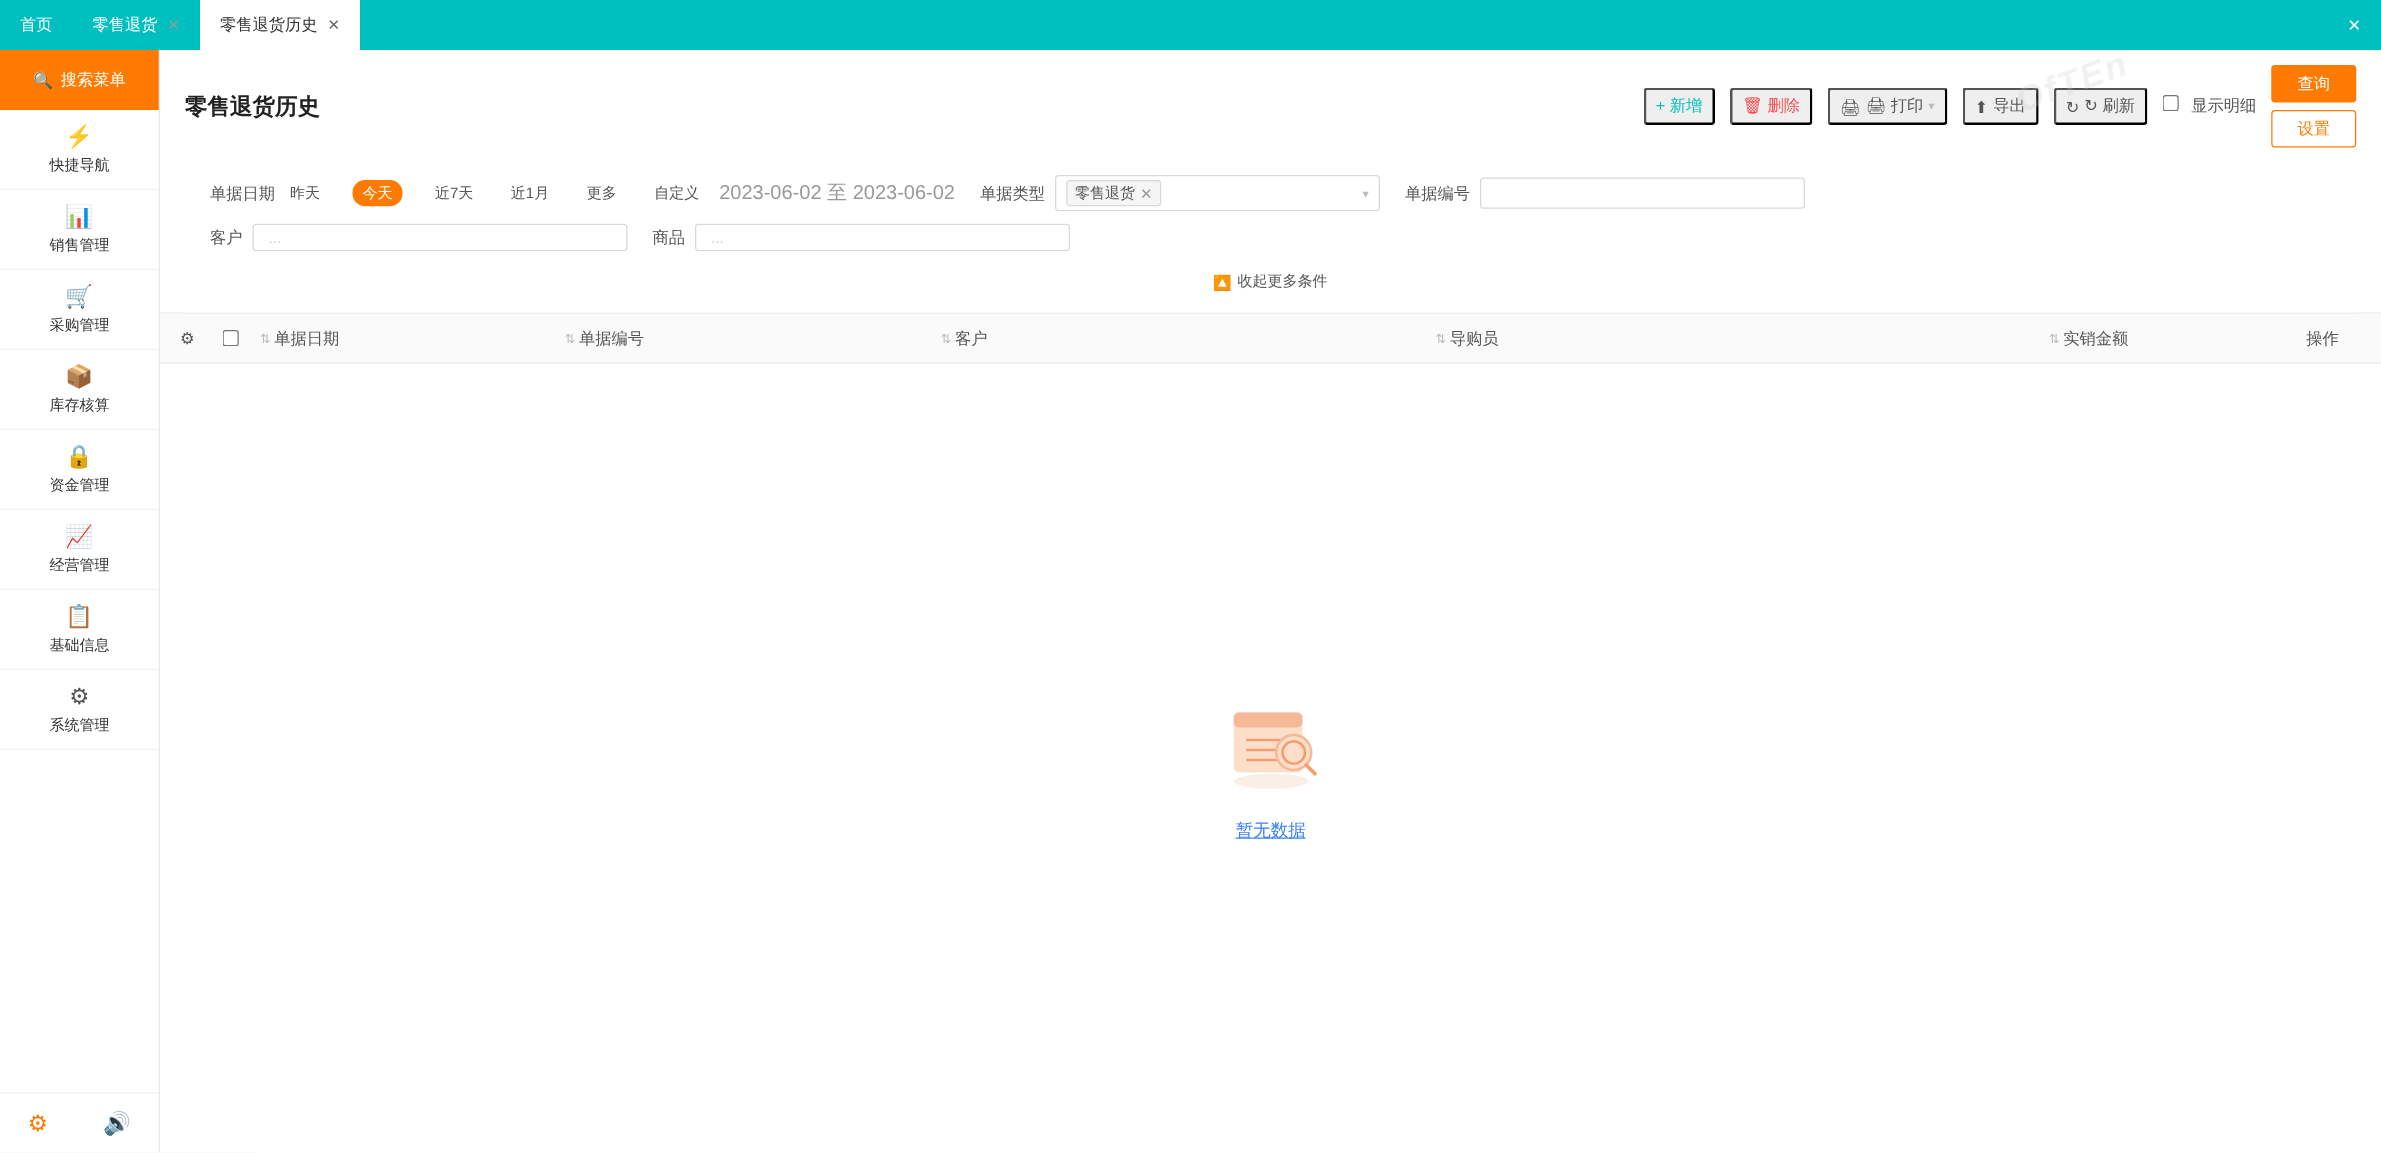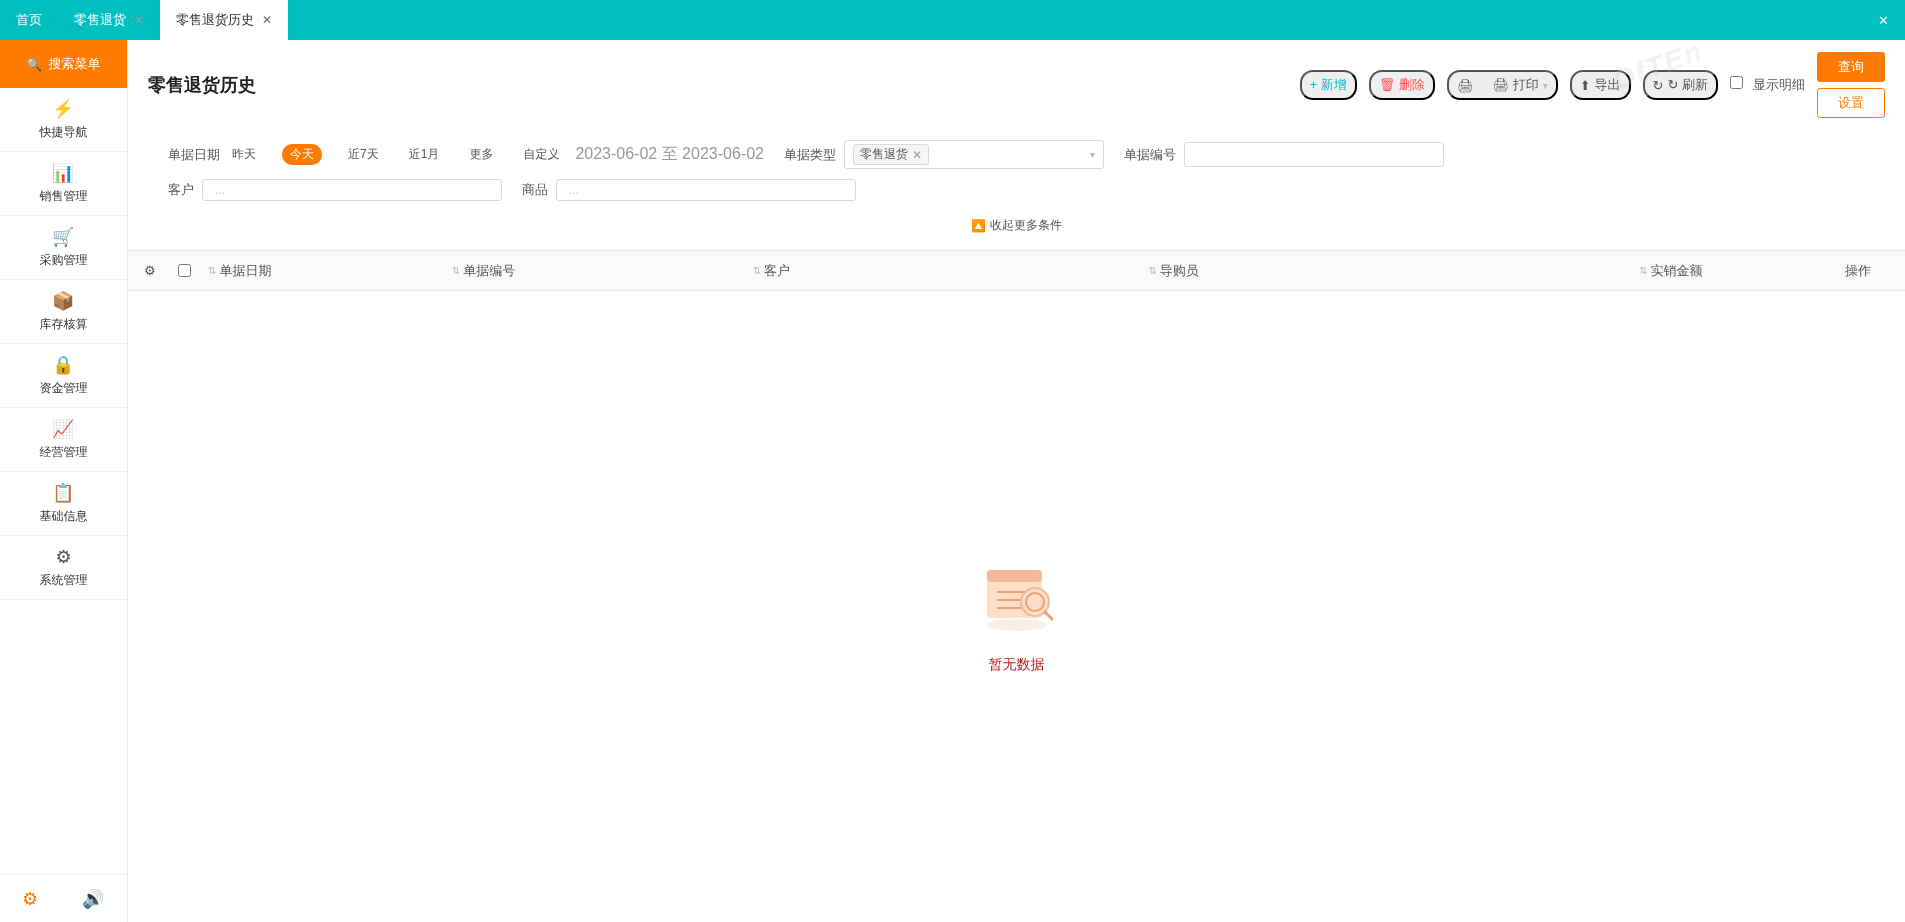--- a/index.html
+++ b/index.html
@@ -127,21 +127,21 @@
       gap: 12px;
     }
     .toolbar-btn {
       display: flex;
       align-items: center;
       gap: 4px;
       font-size: 13px;
       color: #555;
       cursor: pointer;
       padding: 4px 8px;
-      border-radius: 13px;
+      border-radius: 3px;
     }
     .toolbar-btn-add { color: #00bfbf; }
     .toolbar-btn-delete { color: #ff4d4f; }
     .btn-query {
       background: #ff7a00;
       color: #fff;
       border: none;
       padding: 6px 20px;
       border-radius: 3px;
       font-size: 13px;
@@ -283,21 +283,21 @@
       display: flex;
       flex-direction: column;
       align-items: center;
       justify-content: center;
       gap: 16px;
     }
     .empty-icon {
       width: 100px;
       height: 100px;
     }
-    .empty-text { font-size: 14px; color: #b91c1c; }
+    .empty-text { font-size: 14px; color: #3b82f6; text-decoration: underline; }
 
     
     .pagination-bar {
       height: 48px;
       background: #fff;
       border-top: 1px solid #e8e8e8;
       display: flex;
       align-items: center;
       justify-content: flex-end;
       padding: 0 20px;
@@ -416,21 +416,21 @@
   <div class="content">
 
     <div class="page-header">
       <div class="page-title-bar">
         <span class="page-title">零售退货历史</span>
         <div class="toolbar">
           <button class="toolbar-btn toolbar-btn-add">+ 新增</button>
           <button class="toolbar-btn toolbar-btn-delete">🗑 删除</button>
           <button class="toolbar-btn">
             <span>🖨</span>
-            <span style="margin-left:15px">🖨 打印</span>
+            <span style="margin-left:0">🖨 打印</span>
             <span style="font-size:10px;color:#bbb">▾</span>
           </button>
           <button class="toolbar-btn">
             <span>⬆</span>
             <span>导出</span>
           </button>
           <button class="toolbar-btn">
             <span>↻</span>
             <span>↻ 刷新</span>
           </button>

